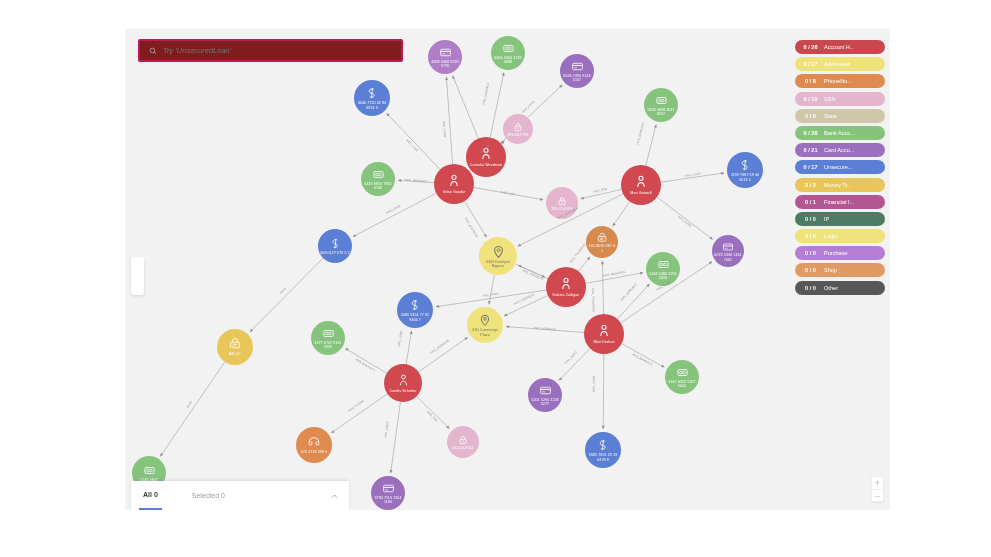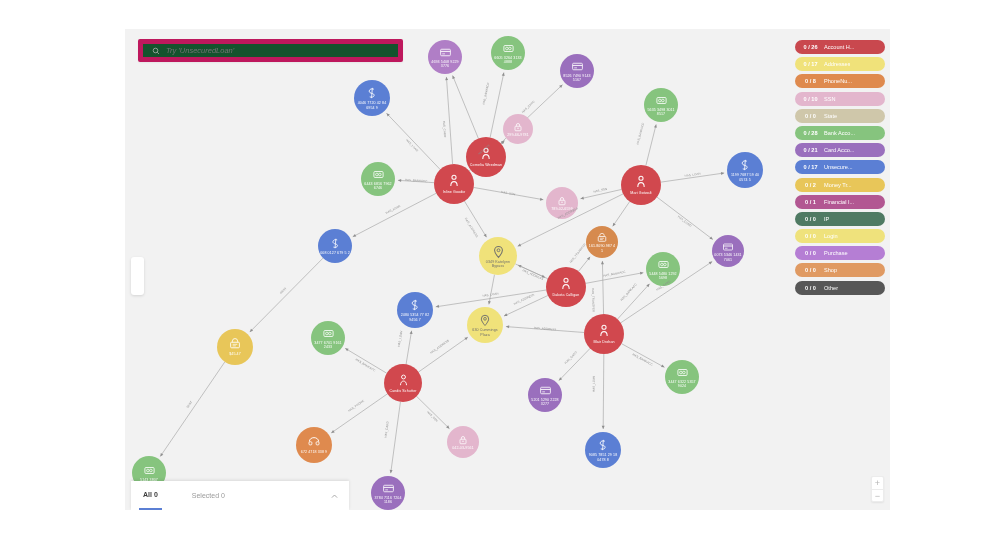--- a/index.html
+++ b/index.html
@@ -56,22 +56,22 @@
     transform-origin: 0 50%;
     pointer-events: none;
     letter-spacing: .1px;
   }
 
   
   #search-bar {
     position: absolute;
     left: 13px; top: 10px;
     width: 265px; height: 23px;
-    background: #14532d;
-    border: 5px solid #be185d;
+    background: #7f1d1d;
+    border: 2px solid #be185d;
     border-radius: 2px;
     display: flex; align-items: center;
     padding: 0 9px;
     box-shadow: 0 1px 2px rgba(0,0,0,.05);
     z-index: 30;
   }
   #search-bar input {
     border: 0; outline: 0;
     flex: 1;
     font-size: 7.5px;

